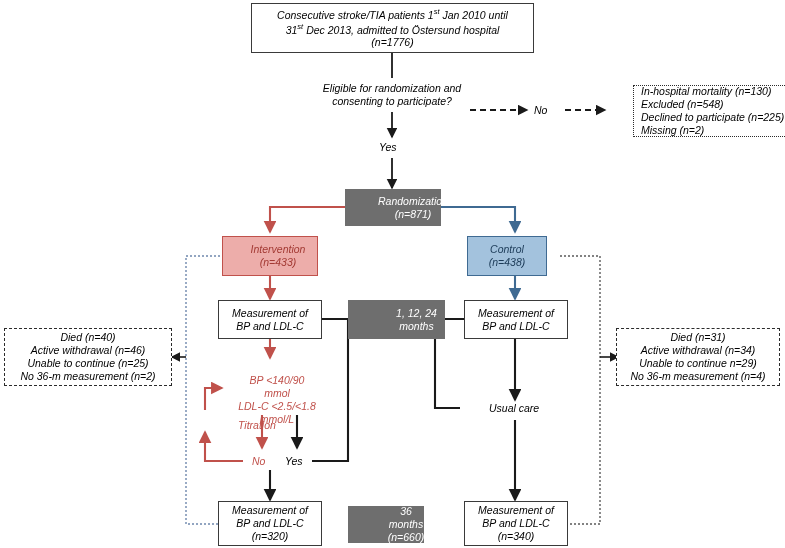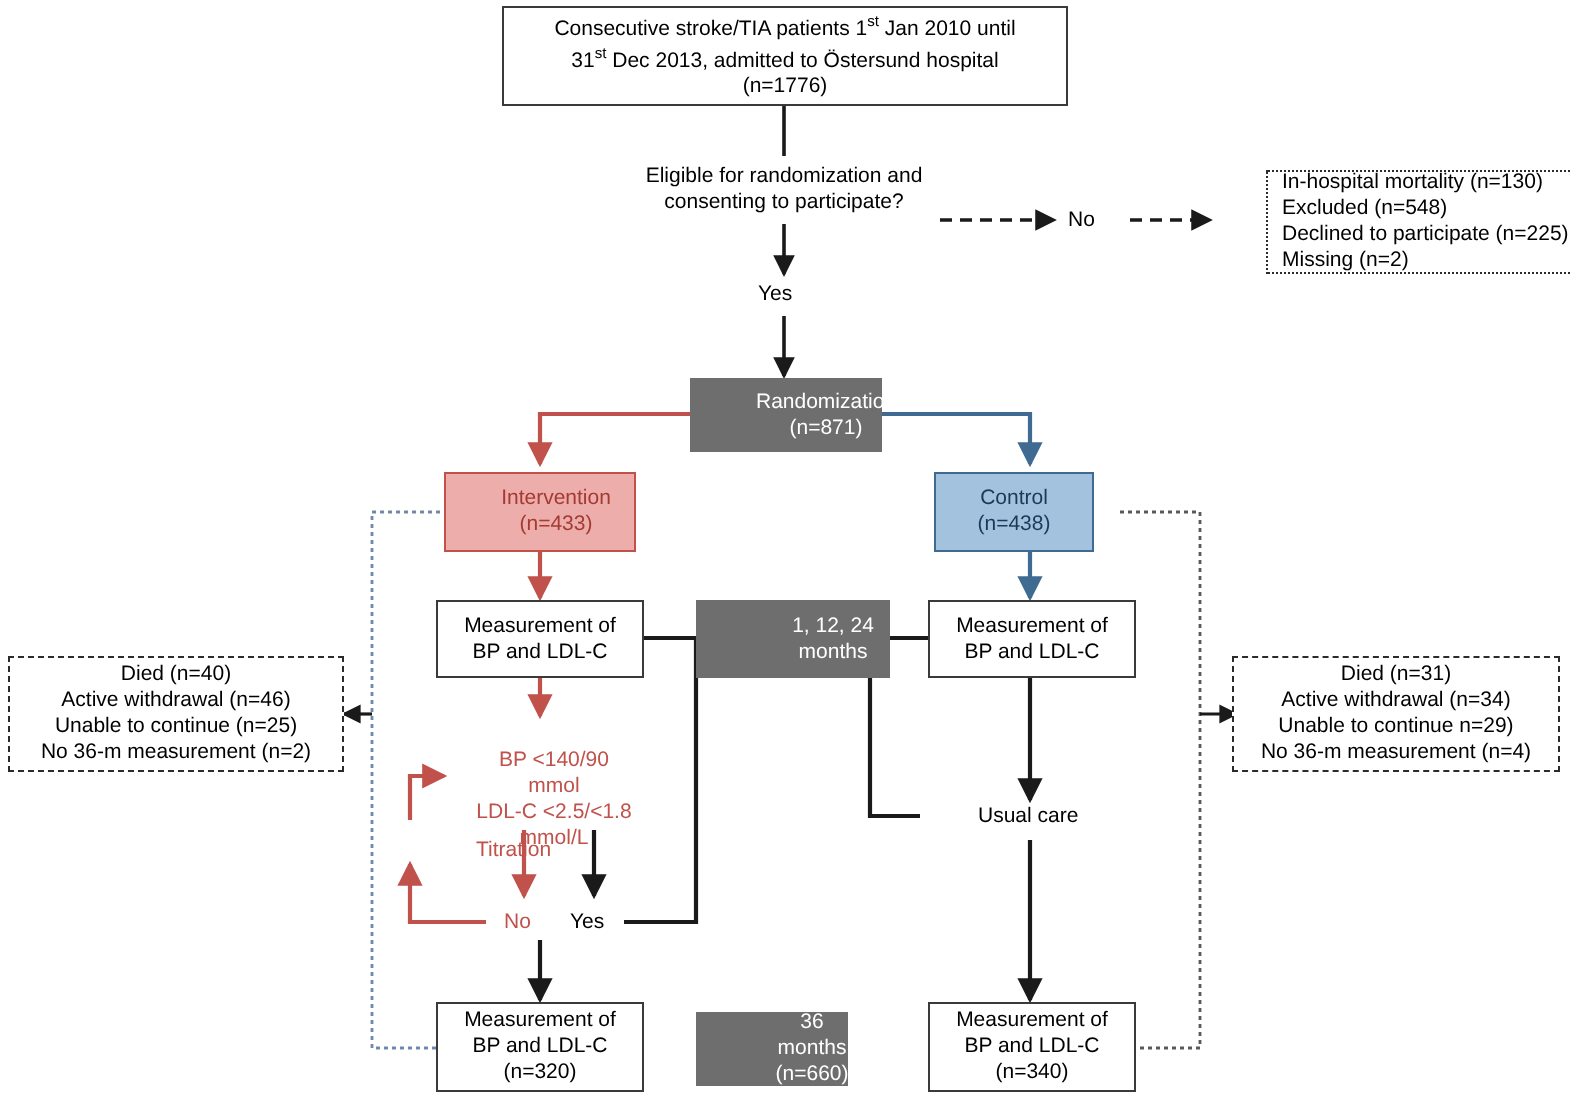--- a/index.html
+++ b/index.html
@@ -10,20 +10,21 @@
   body {
     font-family: "Liberation Sans", sans-serif;
     color: #000000;
   }
   #canvas {
     position: relative;
     width: 785px;
     height: 548px;
     background: #ffffff;
     overflow: hidden;
+    font-style: italic;
   }
   .node {
     position: absolute;
     box-sizing: border-box;
     display: flex;
     flex-direction: column;
     align-items: center;
     justify-content: center;
     text-align: center;
     line-height: 1.22;

